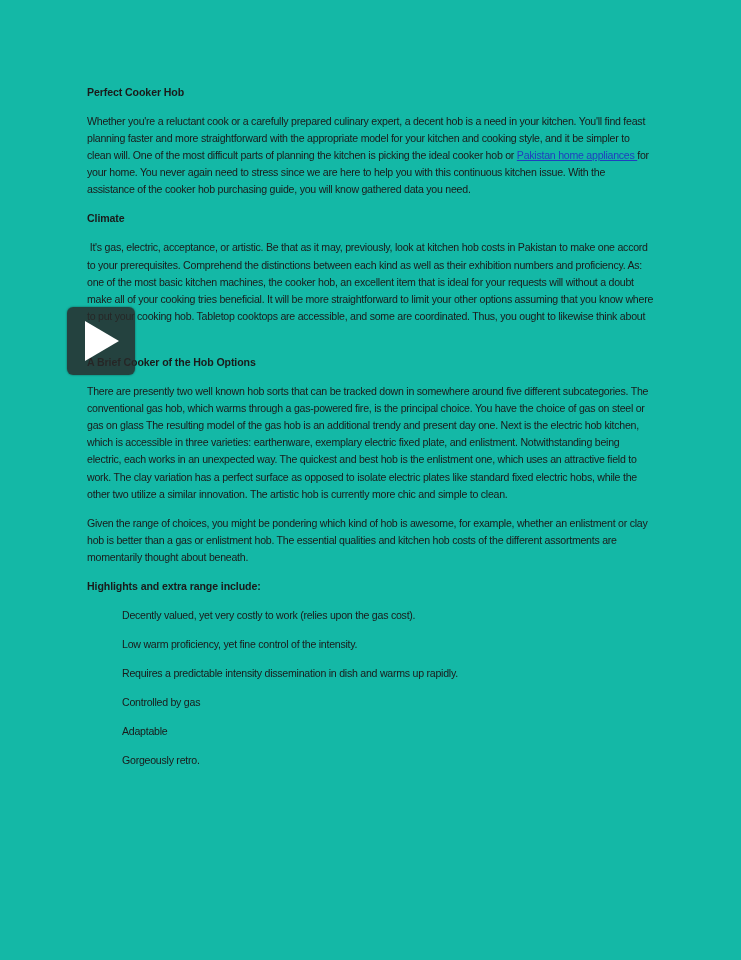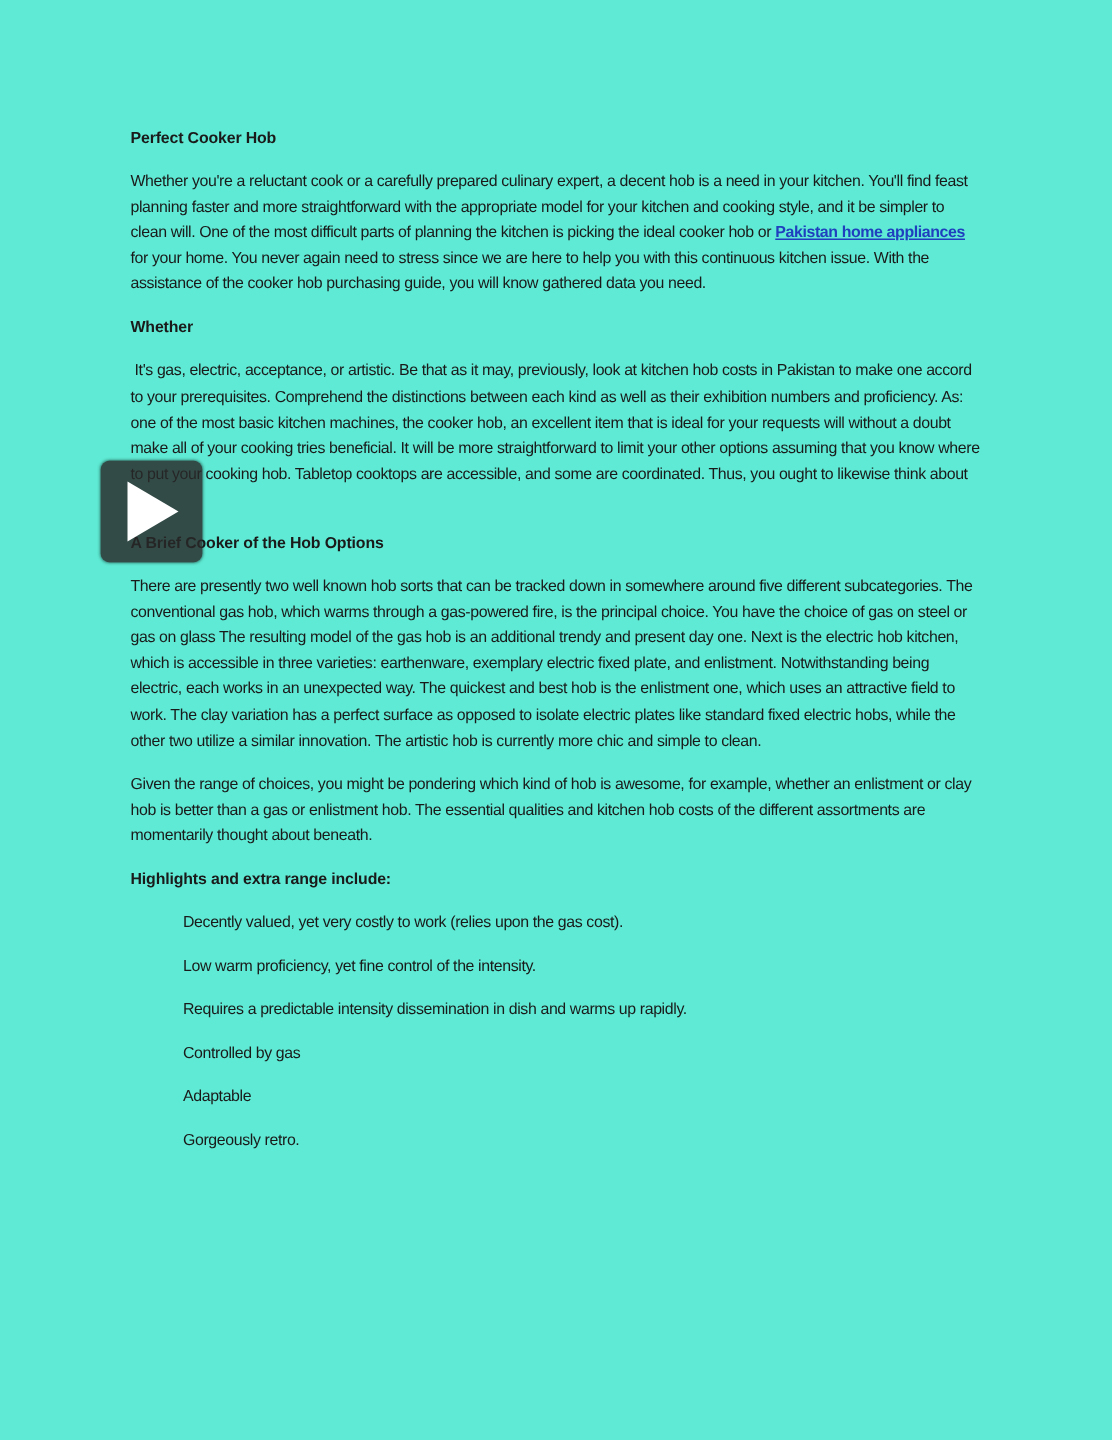--- a/index.html
+++ b/index.html
@@ -1,52 +1,52 @@
 <!DOCTYPE html>
 <html><head>
 <meta charset="utf-8">
 <style>
   html, body { margin: 0; padding: 0; background: #ffffff; }
   body { width: 741px; height: 960px; position: relative; overflow: hidden; }
   .page {
     position: absolute; left: 0; top: 0; width: 741px; height: 960px;
-    background: #5eead4;
+    background: #14b8a6;
     font-family: "Liberation Sans", sans-serif;
     color: #1a1a1a;
   }
   .content {
     position: absolute; left: 87px; top: 84px; width: 568px;
     font-size: 10.6px; line-height: 17.1px; letter-spacing: -0.25px;
   }
   h2 {
     margin: 0; font-size: 10.6px; font-weight: bold; line-height: 17px; letter-spacing: -0.1px;
   }
   p { margin: 0; }
   .mt-h { margin-top: 12px; }
   .mt-p { margin-top: 12px; }
   .mt-list { margin-top: 12px; padding-left: 35px; }
-  .link { color: #1f3fbf; font-weight: bold; text-decoration: underline; }
+  .link { color: #1f3fbf; font-weight: normal; text-decoration: underline; }
   .play {
     position: absolute; left: 67px; top: 307px; width: 68px; height: 68px;
     background: rgba(40,40,40,0.82); border-radius: 6px;
     box-shadow: 0 0 2px rgba(0,0,0,0.5);
     display: flex; align-items: center; justify-content: center;
   }
   .play svg { display: block; }
 </style>
 </head>
 <body>
 
 <div class="page">
   <div class="content">
     <h2>Perfect Cooker Hob</h2>
 
     <p class="mt-p"><span>Whether you're a reluctant cook or a carefully prepared culinary expert, a decent hob is a need in your kitchen. You'll find feast planning faster and more straightforward with the appropriate model for your kitchen and cooking style, and it be simpler to clean will. One of the most difficult parts of planning the kitchen is picking the ideal cooker hob or </span><a class="link">Pakistan home appliances </a><span>for your home. You never again need to stress since we are here to help you with this continuous kitchen issue. With the assistance of the cooker hob purchasing guide, you will know gathered data you need.</span></p>
 
-    <h2 class="mt-h">Whether</h2>
+    <h2 class="mt-h">Climate</h2>
     <p class="mt-p" style="white-space: pre-wrap;"> It's gas, electric, acceptance, or artistic. Be that as it may, previously, look at kitchen hob costs in Pakistan to make one accord to your prerequisites. Comprehend the distinctions between each kind as well as their exhibition numbers and proficiency. As: one of the most basic kitchen machines, the cooker hob, an excellent item that is ideal for your requests will without a doubt make all of your cooking tries beneficial. It will be more straightforward to limit your other options assuming that you know where to put your cooking hob. Tabletop cooktops are accessible, and some are coordinated. Thus, you ought to likewise think about this.</p>
 
     <h2 class="mt-h">A Brief Cooker of the Hob Options</h2>
     <p class="mt-p">There are presently two well known hob sorts that can be tracked down in somewhere around five different subcategories. The conventional gas hob, which warms through a gas-powered fire, is the principal choice. You have the choice of gas on steel or gas on glass The resulting model of the gas hob is an additional trendy and present day one. Next is the electric hob kitchen, which is accessible in three varieties: earthenware, exemplary electric fixed plate, and enlistment. Notwithstanding being electric, each works in an unexpected way. The quickest and best hob is the enlistment one, which uses an attractive field to work. The clay variation has a perfect surface as opposed to isolate electric plates like standard fixed electric hobs, while the other two utilize a similar innovation. The artistic hob is currently more chic and simple to clean.</p>
     <p class="mt-p">Given the range of choices, you might be pondering which kind of hob is awesome, for example, whether an enlistment or clay hob is better than a gas or enlistment hob. The essential qualities and kitchen hob costs of the different assortments are momentarily thought about beneath.</p>
 
     <h2 class="mt-h">Highlights and extra range include:</h2>
     <p class="mt-list">Decently valued, yet very costly to work (relies upon the gas cost).</p>
     <p class="mt-list">Low warm proficiency, yet fine control of the intensity.</p>
     <p class="mt-list">Requires a predictable intensity dissemination in dish and warms up rapidly.</p>

